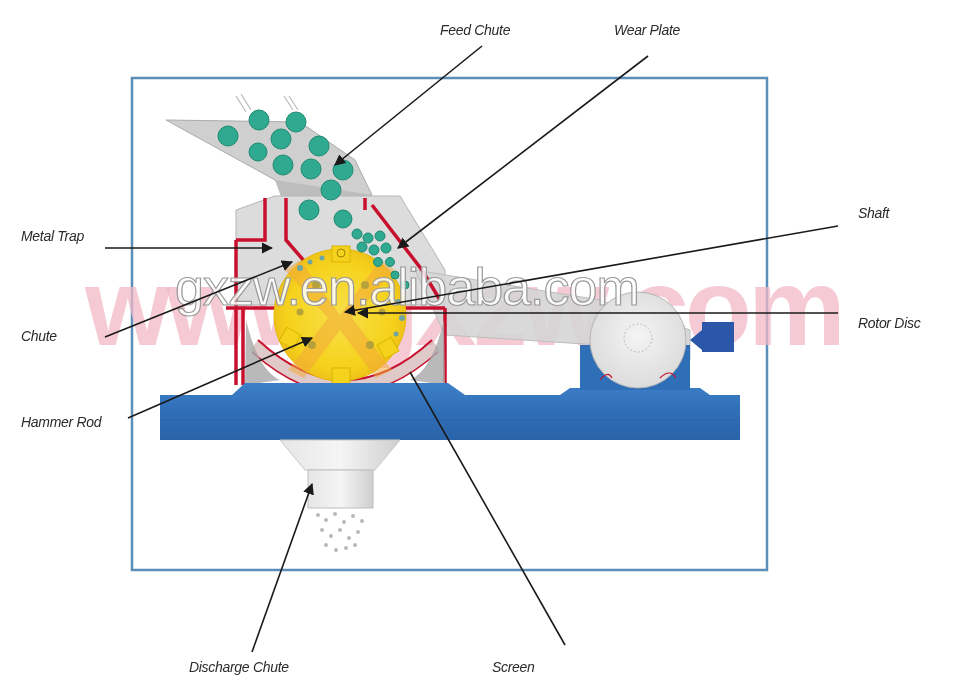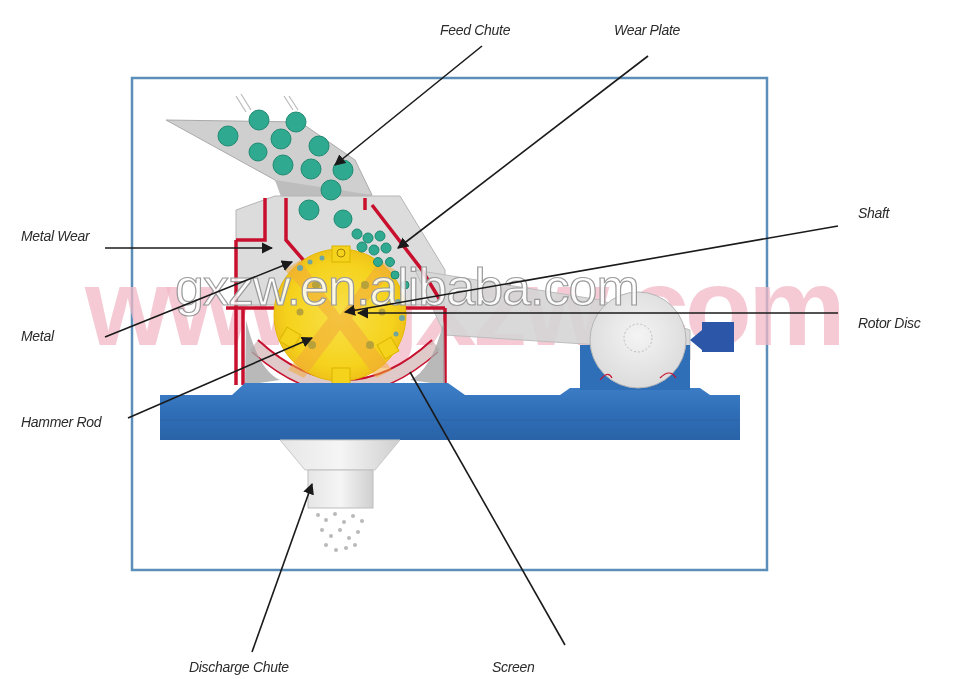--- a/index.html
+++ b/index.html
@@ -183,19 +183,19 @@
     <line x1="105" y1="337" x2="292" y2="262" marker-end="url(#arrow)"></line>
     <line x1="838" y1="313" x2="358" y2="313" marker-end="url(#arrow)"></line>
     <line x1="128" y1="418" x2="312" y2="338" marker-end="url(#arrow)"></line>
     <line x1="252" y1="652" x2="312" y2="484" marker-end="url(#arrow)"></line>
     <line x1="565" y1="645" x2="410" y2="372"></line>
   </g>
 </svg>
 
 <div class="label" style="left:440px; top:22px;">Feed Chute</div>
 <div class="label" style="left:614px; top:22px;">Wear Plate</div>
-<div class="label" style="left:21px; top:228px;">Metal Wear</div>
+<div class="label" style="left:21px; top:228px;">Metal Trap</div>
 <div class="label" style="left:858px; top:205px;">Shaft</div>
-<div class="label" style="left:21px; top:328px;">Metal</div>
+<div class="label" style="left:21px; top:328px;">Chute</div>
 <div class="label" style="left:858px; top:305px;margin-top:10px;">Rotor Disc</div>
 <div class="label" style="left:21px; top:414px;">Hammer Rod</div>
 <div class="label" style="left:189px; top:659px;">Discharge Chute</div>
 <div class="label" style="left:492px; top:659px;">Screen</div>
 
 </body></html>

